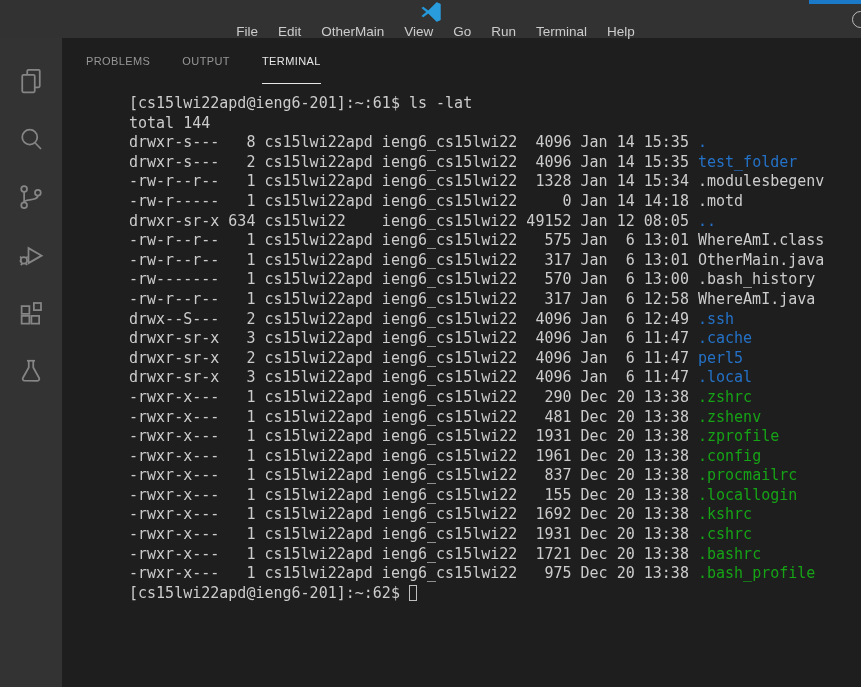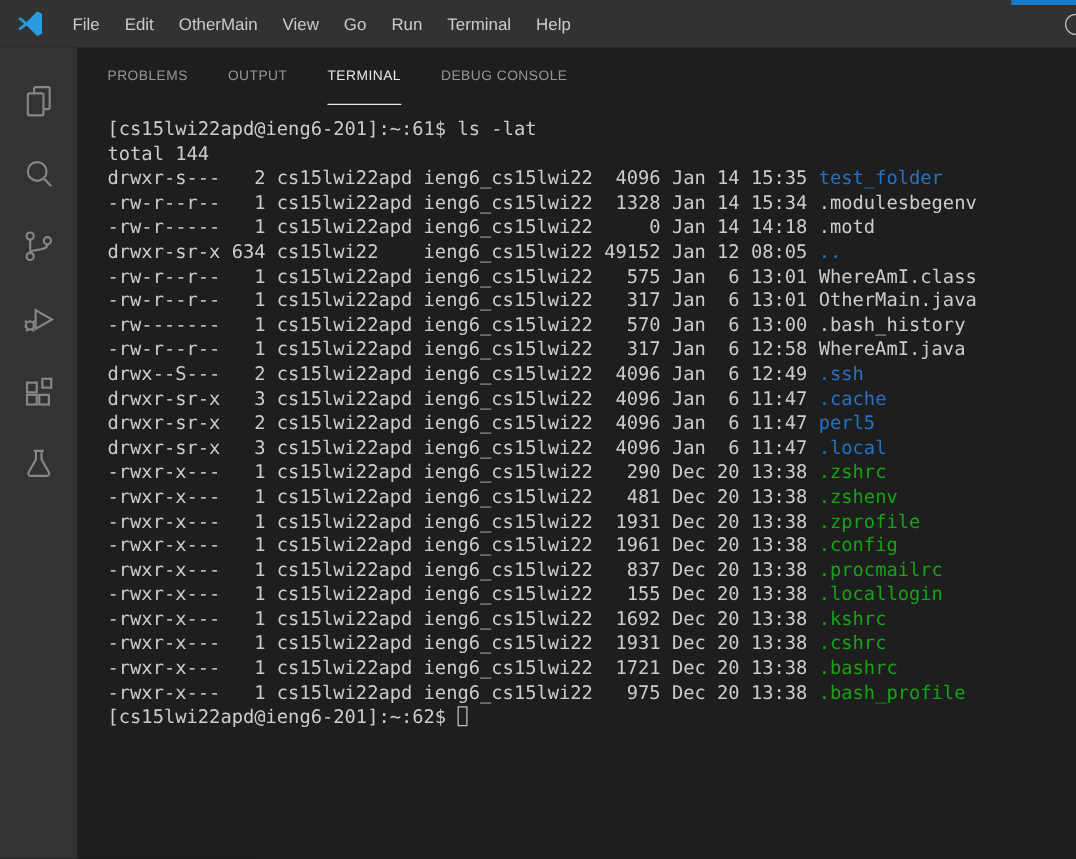--- a/index.html
+++ b/index.html
@@ -2,21 +2,21 @@
 <html style="--dir-blue: #2472c8; --exec-green: #16a316;"><head>
 <meta charset="utf-8">
 <style>
   * { margin:0; padding:0; box-sizing:border-box; }
   html,body { width:861px; height:687px; overflow:hidden; }
   body { background:#1e1e1e; font-family:"Liberation Sans", sans-serif; position:relative; }
 
   
   .title-bar {
     height:38px; background:#323233; display:flex; align-items:center;
-    position:relative; padding-left:10px;
+    position:relative; padding-left:10px;flex-direction:column;
   }
   .logo { width:24px; height:24px; margin:0 12px 0 2px; flex:0 0 auto; }
   .menu { display:flex; align-items:center; height:100%; }
   .menu-item {
     color:#cccccc; font-size:13.5px; padding:0 10px; height:100%;
     display:flex; align-items:center; cursor:default;
   }
   .top-notch { position:absolute; top:0; right:0; height:4px; width:52px; }
   .account-ring {
     position:absolute; top:11px; right:-8px; width:17px; height:17px;
@@ -40,21 +40,21 @@
     height:100%; display:flex; align-items:center; border-bottom:1px solid transparent;
     cursor:default;
   }
   .panel-tab.active { color:#e7e7e7; border-bottom-color:#e7e7e7; }
 
   
   .terminal {
     flex:1; padding:10px 0 0 24px;
     font-family:"DejaVu Sans Mono", monospace; font-size:15px; line-height:19.6px;
   }
-  .t-line { white-space:pre; height:19.6px; }
+  .t-line { white-space:pre; height:19.6px;margin-left:43px; }
   .c-fg   { color:#cccccc; }
   .c-dir  { color:var(--dir-blue,#2472c8); }
   .c-exec { color:var(--exec-green,#16a316); }
   .cursor {
     display:inline-block; width:8px; height:16px; border:1px solid #c0c0c0;
     vertical-align:-3px;
   }
 </style>
 </head>
 <body>
@@ -123,25 +123,25 @@
         <path d="M10.2 3.8 v5.4 L5.5 17.6 a1.5 1.5 0 0 0 1.3 2.2 h10.4 a1.5 1.5 0 0 0 1.3 -2.2 L13.8 9.2 V3.8"></path>
       </svg>
     </div>
   </div>
 
   <div class="panel">
     <div class="tab-row">
         <span class="panel-tab">PROBLEMS</span>
         <span class="panel-tab">OUTPUT</span>
         <span class="panel-tab active">TERMINAL</span>
-        <span class="panel-tab">DEBUG CONSOLE</span>
       </div>
     <div class="terminal">
         <div class="t-line"><span class="c-fg">[cs15lwi22apd@ieng6-201]:~:61$ ls -lat</span></div>
         <div class="t-line"><span class="c-fg">total 144</span></div>
+        <div class="t-line"><span class="c-fg">drwxr-s---   8 cs15lwi22apd ieng6_cs15lwi22  4096 Jan 14 15:35 </span><span class="c-dir">.</span></div>
         <div class="t-line"><span class="c-fg">drwxr-s---   2 cs15lwi22apd ieng6_cs15lwi22  4096 Jan 14 15:35 </span><span class="c-dir">test_folder</span></div>
         <div class="t-line"><span class="c-fg">-rw-r--r--   1 cs15lwi22apd ieng6_cs15lwi22  1328 Jan 14 15:34 .modulesbegenv</span></div>
         <div class="t-line"><span class="c-fg">-rw-r-----   1 cs15lwi22apd ieng6_cs15lwi22     0 Jan 14 14:18 .motd</span></div>
         <div class="t-line"><span class="c-fg">drwxr-sr-x 634 cs15lwi22    ieng6_cs15lwi22 49152 Jan 12 08:05 </span><span class="c-dir">..</span></div>
         <div class="t-line"><span class="c-fg">-rw-r--r--   1 cs15lwi22apd ieng6_cs15lwi22   575 Jan  6 13:01 WhereAmI.class</span></div>
         <div class="t-line"><span class="c-fg">-rw-r--r--   1 cs15lwi22apd ieng6_cs15lwi22   317 Jan  6 13:01 OtherMain.java</span></div>
         <div class="t-line"><span class="c-fg">-rw-------   1 cs15lwi22apd ieng6_cs15lwi22   570 Jan  6 13:00 .bash_history</span></div>
         <div class="t-line"><span class="c-fg">-rw-r--r--   1 cs15lwi22apd ieng6_cs15lwi22   317 Jan  6 12:58 WhereAmI.java</span></div>
         <div class="t-line"><span class="c-fg">drwx--S---   2 cs15lwi22apd ieng6_cs15lwi22  4096 Jan  6 12:49 </span><span class="c-dir">.ssh</span></div>
         <div class="t-line"><span class="c-fg">drwxr-sr-x   3 cs15lwi22apd ieng6_cs15lwi22  4096 Jan  6 11:47 </span><span class="c-dir">.cache</span></div>

